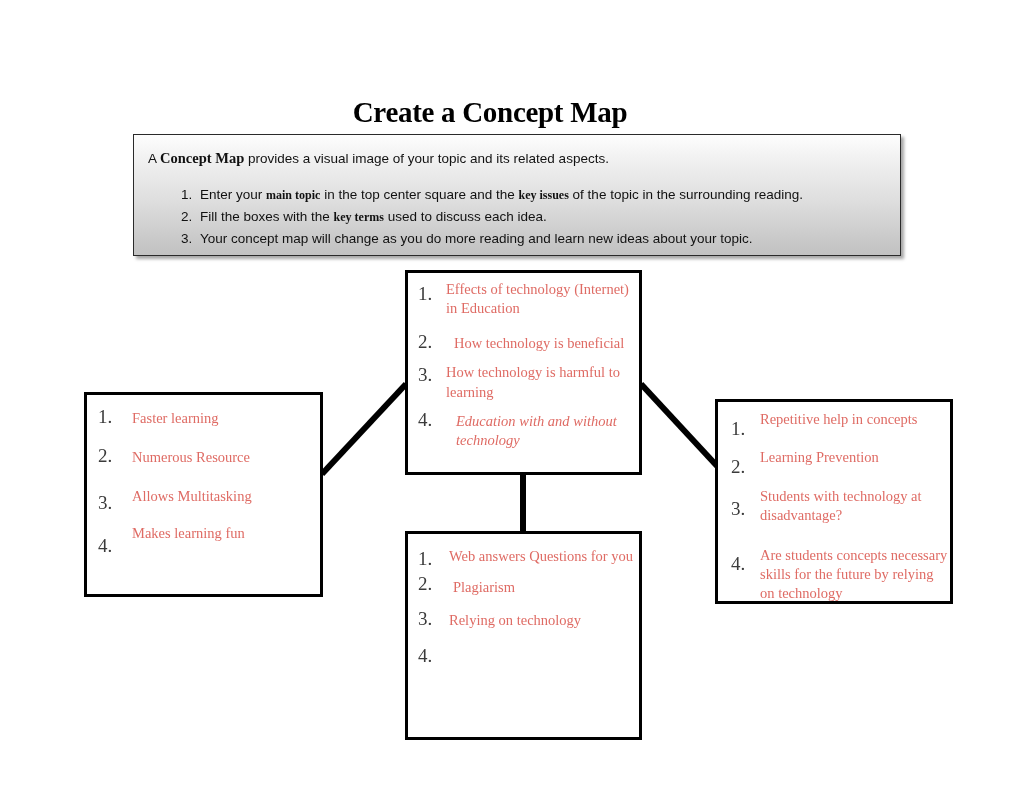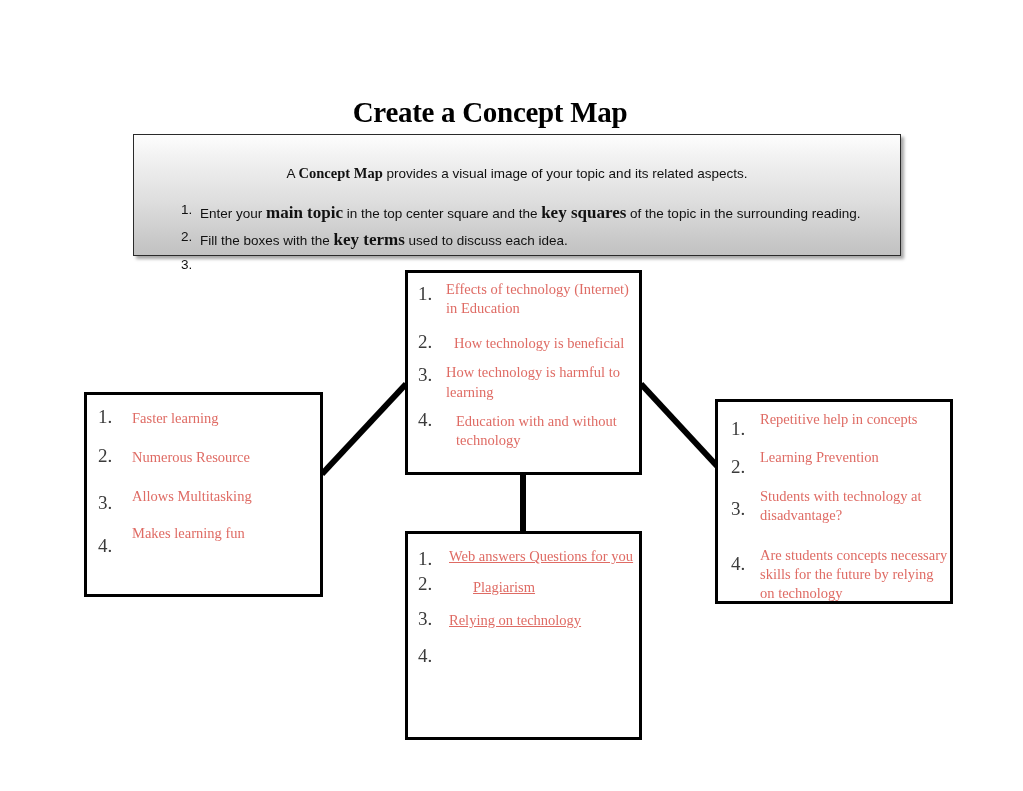--- a/index.html
+++ b/index.html
@@ -37,25 +37,24 @@
     top: 134px;
     width: 768px;
     height: 122px;
     box-sizing: border-box;
     border: 1.5px solid #2a2a2a;
     background: linear-gradient(to bottom, #fdfdfd 0%, #f2f2f2 18%, #dedede 55%, #c6c6c6 92%, #c2c2c2 100%);
     box-shadow: 3px 3px 3px rgba(0,0,0,0.35);
     padding: 9px 14px 0 14px;
   }
   .instr-lead {
-    text-align: center;
     font-size: 13.5px;
     color: #111111;
     line-height: 1.25;
-    margin-top: 20px;
+    margin-top: 5px;
   }
   .instr-lead b {
     font-family: "Liberation Serif", serif;
     font-weight: bold;
     font-size: 14.5px;
   }
   .instr-list {
     margin: 16px 0 0 0;
     padding: 0;
     list-style: none;
@@ -68,21 +67,21 @@
     padding-left: 52px;
   }
   .instr-list li .num {
     position: absolute;
     left: 33px;
     top: 0;
   }
   .instr-list li b {
     font-family: "Liberation Serif", serif;
     font-weight: bold;
-    font-size: 17px;
+    font-size: 12px;
   }
 
   
   .connectors {
     position: absolute;
     left: 0;
     top: 0;
     width: 1023px;
     height: 791px;
     pointer-events: none;
@@ -124,21 +123,21 @@
   .cbox-center .row .txt { margin-left: 38px; }
   .cbox-center .r1 { margin-top: 7px; }
   .cbox-center .r1 .num { top: 4px; }
   .cbox-center .r2 { margin-top: 16px; }
   .cbox-center .r2 .num { top: -2px; }
   .cbox-center .r2 .txt { margin-left: 46px; margin-top: 8px; }
   .cbox-center .r3 { margin-top: 10px; }
   .cbox-center .r3 .num { top: 2px; }
   .cbox-center .r4 { margin-top: 10px; }
   .cbox-center .r4 .num { top: -2px; }
-  .cbox-center .r4 .txt { margin-left: 48px; margin-top: 9px; }
+  .cbox-center .r4 .txt { margin-left: 48px; margin-top: 9px; font-style: italic; }
 
   
   .cbox-left .row .num { left: 11px; }
   .cbox-left .row .txt { margin-left: 45px; }
   .cbox-left .r1 { margin-top: 14px; }
   .cbox-left .r1 .num { top: -2px; }
   .cbox-left .r2 { margin-top: 20px; }
   .cbox-left .r2 .num { top: -2px; }
   .cbox-left .r3 { margin-top: 20px; }
   .cbox-left .r3 .num { top: 6px; }
@@ -152,49 +151,49 @@
   .cbox-right .r1 .num { top: 9px; }
   .cbox-right .r2 { margin-top: 19px; }
   .cbox-right .r2 .num { top: 9px; }
   .cbox-right .r3 { margin-top: 20px; }
   .cbox-right .r3 .num { top: 12px; }
   .cbox-right .r4 { margin-top: 20px; }
   .cbox-right .r4 .num { top: 8px; }
 
   
   .cbox-bottom .row .num { left: 10px; }
-  .cbox-bottom .row .txt { margin-left: 41px; text-decoration: underline; }
+  .cbox-bottom .row .txt { margin-left: 41px; }
   .cbox-bottom .r1 { margin-top: 13px; }
   .cbox-bottom .r1 .num { top: 2px; }
   .cbox-bottom .r2 { margin-top: 12px; }
   .cbox-bottom .r2 .num { top: -4px; }
-  .cbox-bottom .r2 .txt { margin-left: 65px; margin-top: 9px; }
+  .cbox-bottom .r2 .txt { margin-left: 45px; margin-top: 9px; }
   .cbox-bottom .r3 { margin-top: 14px; }
   .cbox-bottom .r3 .num { top: -2px; }
   .cbox-bottom .r4 { margin-top: 18px; }
   .cbox-bottom .r4 .num { top: -2px; }
 </style>
 </head>
 <body>
 
 <div class="page-title">Create a Concept Map</div>
 
 <div class="instructions">
   <div class="instr-lead">
     <span>A </span><b>Concept Map</b><span> provides a visual image of your topic and its related aspects.</span>
   </div>
   <ul class="instr-list">
     <li>
-      <span class="num">1.</span><span>Enter your </span><b>main topic</b><span> in the top center square and the </span><b>key squares</b><span> of the topic in the surrounding reading.</span>
+      <span class="num">1.</span><span>Enter your </span><b>main topic</b><span> in the top center square and the </span><b>key issues</b><span> of the topic in the surrounding reading.</span>
     </li>
     <li>
       <span class="num">2.</span><span>Fill the boxes with the </span><b>key terms</b><span></span><b></b><span> used to discuss each idea.</span>
     </li>
     <li>
-      <span class="num">3.</span><b></b><span></span><b></b><span></span>
+      <span class="num">3.</span><span>Your concept map will change as you do more reading and learn new ideas about your topic.</span><b></b><span></span><b></b><span></span>
     </li>
   </ul>
 </div>
 
 <svg class="connectors" viewBox="0 0 1023 791">
   <line x1="406" y1="384" x2="322" y2="474" stroke="#000000" stroke-width="6"></line>
   <line x1="641" y1="384" x2="717" y2="466" stroke="#000000" stroke-width="6"></line>
   <line x1="523" y1="474" x2="523" y2="533" stroke="#000000" stroke-width="6"></line>
 </svg>
 

